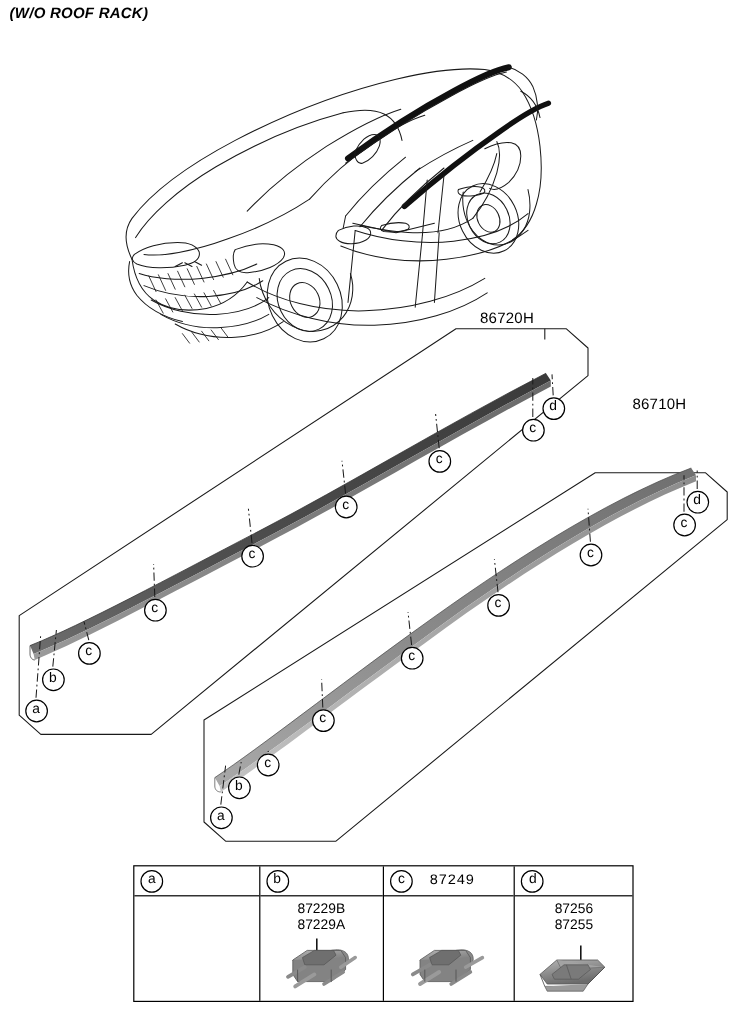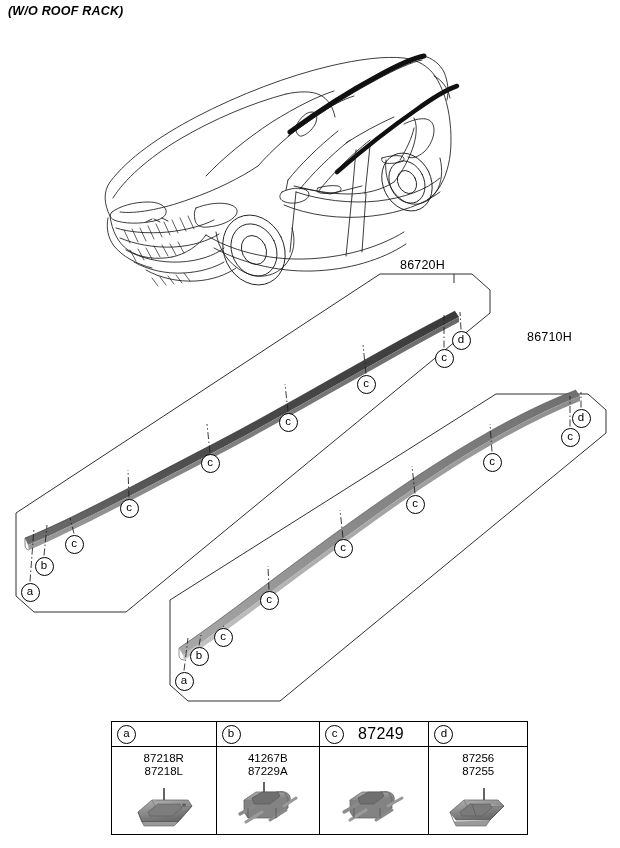--- a/index.html
+++ b/index.html
@@ -79,22 +79,23 @@
   .legend-head {
     height: 25px;
     border-bottom: 1.4px solid #000;
     box-sizing: border-box;
     display: flex;
     align-items: center;
     padding-left: 5px;
     gap: 14px;
   }
   .legend-head-code {
-    font-size: 16px;
+    font-size: 12px;
     letter-spacing: 0.3px;
+    font-family: Liberation Mono, monospace;
   }
   .legend-body {
     flex: 1;
     position: relative;
     display: flex;
     flex-direction: column;
     align-items: center;
     padding-top: 5px;
   }
   .legend-nums {
@@ -362,44 +363,29 @@
   <div class="pn-label" style="left:400px; top:258px;">86720H</div>
   <div class="pn-label" style="left:527px; top:330px;">86710H</div>
 
   <div id="legend-table">
 
     <div class="legend-cell w-a">
       <div class="legend-head">
         <span class="marker">a</span>
         <span class="legend-head-code"></span>
       </div>
-      <div class="legend-body">
-        <div class="legend-nums">87218R
-87218L</div>
-        <div class="legend-art">
-          <svg width="72" height="48" viewBox="0 0 72 48">
-            <path d="M36 6 L36 20" stroke="#111" stroke-width="1.3" fill="none"></path>
-            <path d="M10 30 L24 18 L60 18 L64 24 L50 40 L14 40 Z" fill="url(#gradPart)" stroke="#5a5a5a" stroke-width="0.7"></path>
-            <path d="M24 18 L28 26 L64 24" fill="#a5a5a5" stroke="#6a6a6a" stroke-width="0.6"></path>
-            <path d="M20 30 L30 22 L52 22 L54 26 L44 34 L22 34 Z" fill="#7d7d7d" stroke="#5a5a5a" stroke-width="0.6"></path>
-            <path d="M10 30 L14 40 L50 40 L64 24" fill="none" stroke="#4f4f4f" stroke-width="0.7"></path>
-            <ellipse cx="56" cy="23" rx="2" ry="1.4" fill="#5d5d5d"></ellipse>
-            <path d="M14 40 L16 44 L46 44 L50 40" fill="#9a9a9a" stroke="#5a5a5a" stroke-width="0.6"></path>
-          </svg>
-        </div>
-      </div>
     </div>
 
     <div class="legend-cell w-b">
       <div class="legend-head">
         <span class="marker">b</span>
         <span class="legend-head-code"></span>
       </div>
       <div class="legend-body">
-        <div class="legend-nums">41267B
+        <div class="legend-nums">87229B
 87229A</div>
         <div class="legend-art">
           <svg width="76" height="50" viewBox="0 0 76 50">
             <path d="M34 2 L34 14" stroke="#111" stroke-width="1.3" fill="none"></path>
             <path d="M46 12 C56 10 62 14 60 22 L54 28 L48 22 Z" fill="#8a8a8a" stroke="#5a5a5a" stroke-width="0.6"></path>
             <path d="M14 20 L26 12 L54 12 L58 18 L46 28 L18 28 Z" fill="url(#gradPart)" stroke="#5a5a5a" stroke-width="0.7"></path>
             <path d="M14 20 L14 32 L18 38 L46 38 L58 28 L58 18" fill="#838383" stroke="#5a5a5a" stroke-width="0.7"></path>
             <path d="M22 18 L32 12 L48 12 L50 16 L40 24 L24 24 Z" fill="#6f6f6f" stroke="#545454" stroke-width="0.6"></path>
             <path d="M10 34 L24 26" stroke="#8a8a8a" stroke-width="3.2" stroke-linecap="round"></path>
             <path d="M16 42 L32 32" stroke="#9a9a9a" stroke-width="3.2" stroke-linecap="round"></path>

